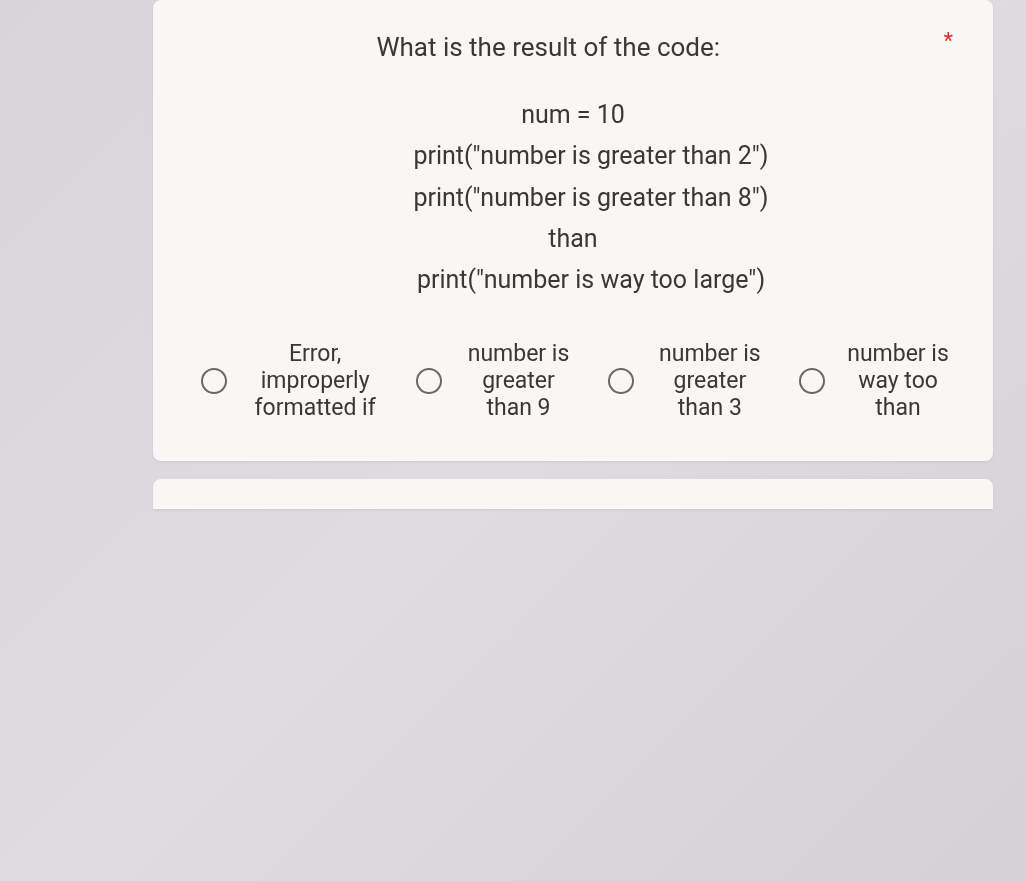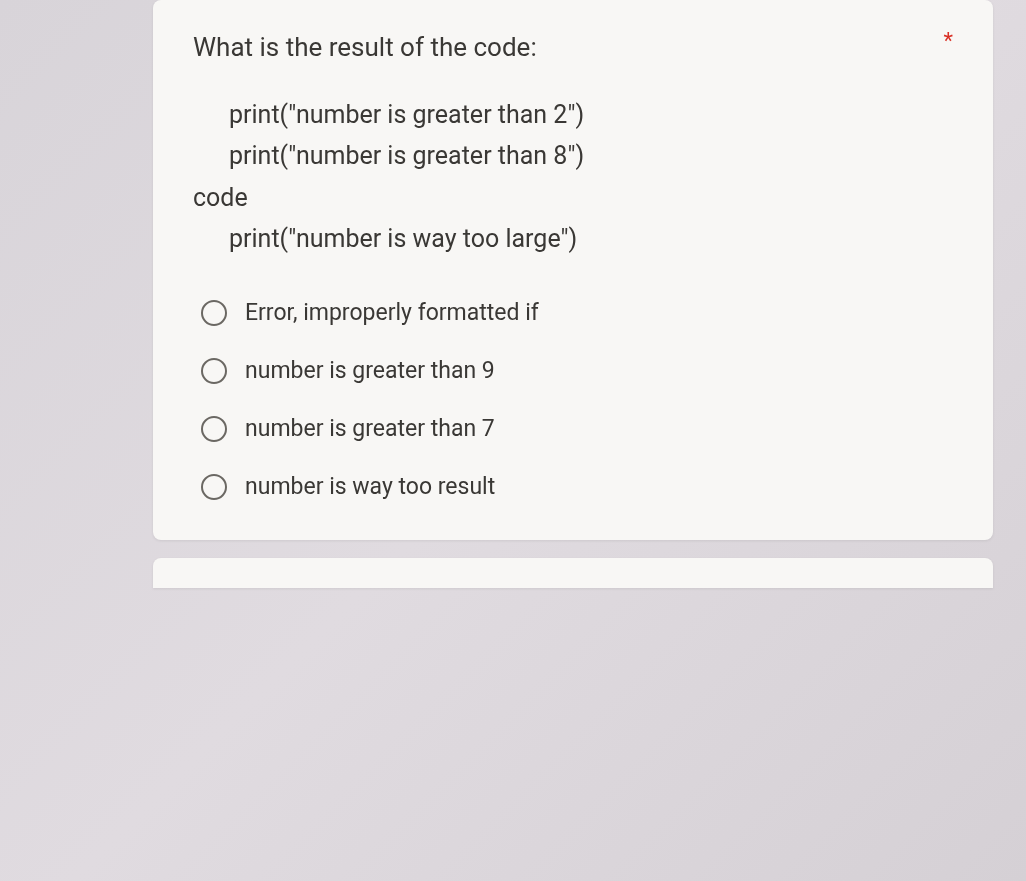--- a/index.html
+++ b/index.html
@@ -1,18 +1,19 @@
 <!DOCTYPE html>
 <html><head>
   <meta charset="utf-8">
   <style>
     * {
       margin: 0;
       padding: 0;
       box-sizing: border-box;
+      text-align: center;
     }
     body {
       font-family: 'Roboto', 'Helvetica Neue', Arial, sans-serif;
       background: linear-gradient(135deg, #d8d4d9 0%, #e0dbe0 50%, #d5d0d5 100%);
       width: 1026px;
       height: 881px;
       display: flex;
       align-items: flex-start;
       justify-content: center;
       padding-top: 0;
@@ -52,21 +53,21 @@
       font-family: 'Roboto', 'Helvetica Neue', Arial, sans-serif;
     }
     .code-line {
       display: block;
     }
     .indent {
       padding-left: 36px;
     }
     .options {
       display: flex;
-      flex-direction: column;
+      flex-direction: row;
       gap: 31px;
       padding-left: 8px;
     }
     .option {
       display: flex;
       align-items: center;
       gap: 18px;
       cursor: pointer;
     }
     .radio-circle {
@@ -95,39 +96,40 @@
 <body>
 
 <div style="display:flex;flex-direction:column;">
 <div class="question-card">
   <div class="question-header">
     <div class="question-title">What is the result of the code:</div>
     <div class="required-star">*</div>
   </div>
 
   <div class="code-block">
+    <span class="code-line">num = 10</span>
     <span class="code-line indent">print("number is greater than 2")</span>
     <span class="code-line indent">print("number is greater than 8")</span>
-    <span class="code-line">code</span>
+    <span class="code-line">than</span>
     <span class="code-line indent">print("number is way too large")</span>
   </div>
 
   <div class="options">
     <div class="option">
       <div class="radio-circle"></div>
       <div class="option-label">Error, improperly formatted if</div>
     </div>
     <div class="option">
       <div class="radio-circle"></div>
       <div class="option-label">number is greater than 9</div>
     </div>
     <div class="option">
       <div class="radio-circle"></div>
-      <div class="option-label">number is greater than 7</div>
+      <div class="option-label">number is greater than 3</div>
     </div>
     <div class="option">
       <div class="radio-circle"></div>
-      <div class="option-label">number is way too result</div>
+      <div class="option-label">number is way too than</div>
     </div>
   </div>
 </div>
 <div class="next-card"></div>
 </div>
 
 </body></html>

